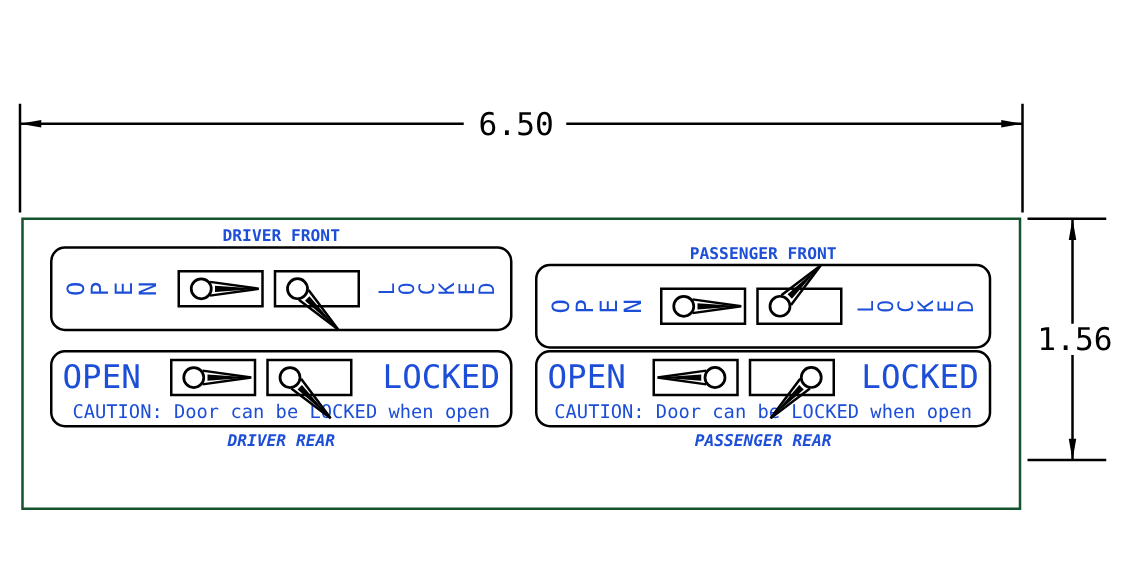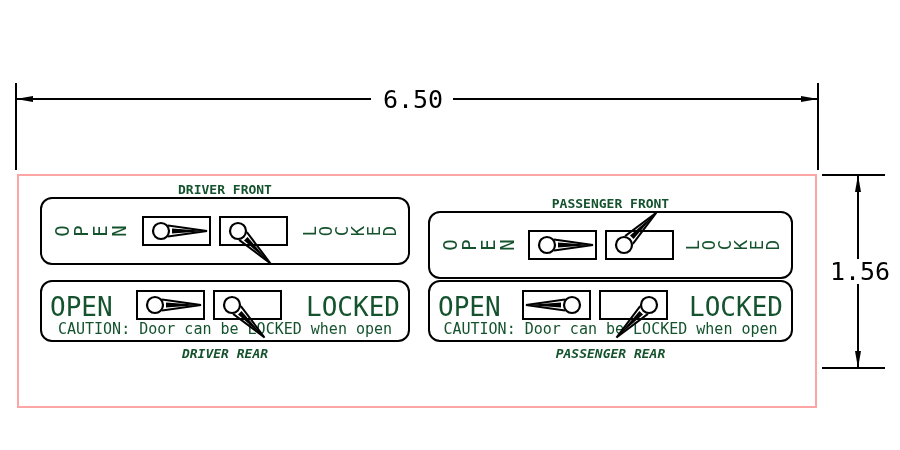--- a/index.html
+++ b/index.html
@@ -1,48 +1,48 @@
 <!DOCTYPE html>
 <html><head>
 <meta charset="utf-8">
 <style>
   html,body{margin:0;padding:0;background:#fff;}
   .canvas{position:relative;width:900px;height:450px;background:#fff;overflow:hidden;
-          font-family:"DejaVu Sans Mono",monospace;color:#14532d;}
+          font-family:"DejaVu Sans Mono",monospace;color:#1d4ed8;}
   svg text{font-family:"DejaVu Sans Mono",monospace;fill:#000;}
 
   
   .dim-top{position:absolute;left:0;top:70px;}
   .dim-right{position:absolute;left:808px;top:164px;}
   .dimline{stroke:#000;stroke-width:2;}
 
   
   .label{position:absolute;left:17px;top:174px;width:800px;height:234px;
-         border:2px solid #fca5a5;box-sizing:border-box;background:#fff;}
+         border:2px solid #14532d;box-sizing:border-box;background:#fff;}
 
   
   .sec{position:absolute;}
   .sec-driver-front   {left:21px; top:0;     width:370px;height:95px;}
   .sec-passenger-front{left:409px;top:0;     width:365px;height:95px;margin-top:14px;}
   .sec-driver-rear    {left:21px; top:104px; width:370px;height:84px;}
   .sec-passenger-rear {left:409px;top:104px; width:365px;height:84px;}
 
   .sec-title{position:absolute;left:0;width:100%;text-align:center;
              font-size:13px;line-height:13px;font-weight:bold;white-space:nowrap;}
   .front .sec-title{top:7px;}
   .rear  .sec-title{top:67px;font-style:italic;}
 
   .panel{position:absolute;left:0;right:0;border:2px solid #000;border-radius:12px;
          box-sizing:border-box;background:#fff;}
   .front .panel{top:21px;height:68px;padding:0 10px;}
   .rear  .panel{top:0;   height:62px;padding:2px 8px 0;}
 
   .panel-row{display:flex;align-items:center;justify-content:space-between;width:100%;}
   .front .panel-row{height:100%;}
-  .rear  .panel-row{height:36px;align-items:flex-end;}
+  .rear  .panel-row{height:36px;}
 
   .caution{text-align:center;font-size:15px;line-height:17px;margin-top:1px;white-space:nowrap;}
 
   
   .word{font-size:26px;line-height:26px;white-space:nowrap;}
 
   
   .rot{display:flex;align-items:center;}
   .rotch{display:block;text-align:center;transform:rotate(-90deg);}
   .rot.open   .rotch{width:19px;font-size:19px;line-height:20px;}

